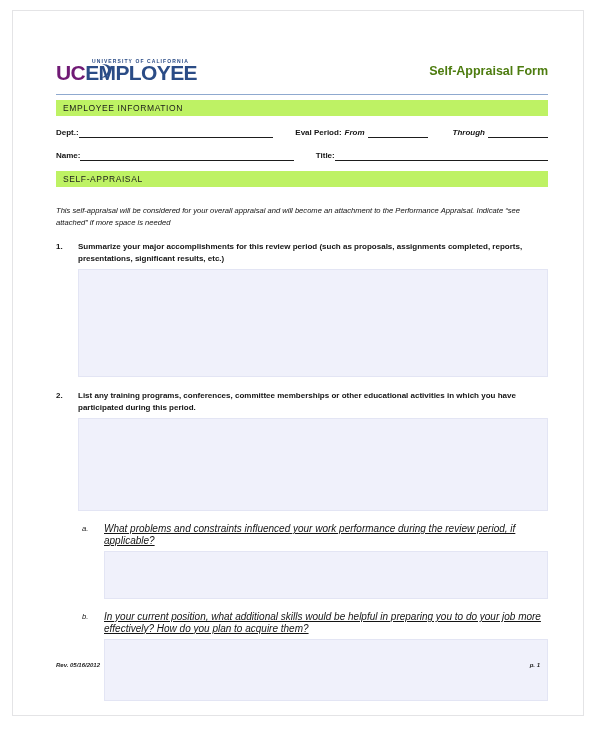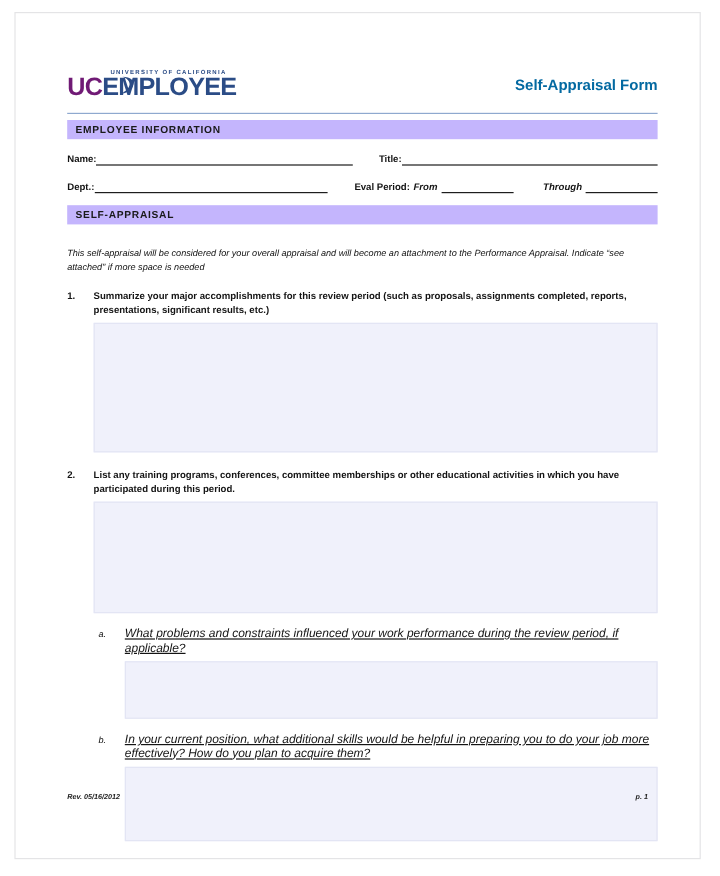--- a/index.html
+++ b/index.html
@@ -81,40 +81,40 @@
     overflow: hidden;
     pointer-events: none;
   }
 
   .form-title {
     position: absolute;
     right: 0;
     top: 8px;
     font-size: 12.5px;
     font-weight: bold;
-    color: #0369a1;
+    color: #4d7c0f;
     white-space: nowrap;
   }
 
   .header-rule {
     position: absolute;
     left: 0;
     right: 0;
     top: 38px;
     border-bottom: 1.5px solid #8fa9cf;
   }
 
   
   .section-bar {
-    background: #c4b5fd;
+    background: #bef264;
     height: 16px;
     line-height: 16px;
     padding-left: 7px;
     font-size: 8.5px;
-    font-weight: bold;
+    font-weight: normal;
     letter-spacing: 0.6px;
     color: #1a1a1a;
     box-sizing: border-box;
   }
 
   
   .emp-info {
     margin-top: 9px;
     font-size: 0;
   }
@@ -258,41 +258,41 @@
         </div>
       </div>
 
       <div class="form-title">Self-Appraisal Form</div>
       <div class="header-rule"></div>
     </div>
 
     <div class="section-bar">EMPLOYEE INFORMATION</div>
 
     <div class="emp-info">
-
-      <div class="field-row">
-        <span class="fld-label">Name:</span>
-        <span class="fld-line"></span>
-        <span class="gap"></span>
-        <span class="fld-label">Title:</span>
-        <span class="fld-line"></span>
-      </div>
 
       <div class="field-row">
         <span class="fld-label">Dept.:</span>
         <span class="fld-line"></span>
         <span class="gap"></span>
         <span class="fld-label">Eval Period:</span>
         <span class="fld-label-italic">From</span>
         <span class="fld-line short"></span>
         <span class="gap"></span>
         <span class="fld-label-italic">Through</span>
         <span class="fld-line short"></span>
       </div>
 
+      <div class="field-row">
+        <span class="fld-label">Name:</span>
+        <span class="fld-line"></span>
+        <span class="gap"></span>
+        <span class="fld-label">Title:</span>
+        <span class="fld-line"></span>
+      </div>
+
     </div>
 
     <div class="section-bar">SELF-APPRAISAL</div>
 
     <div class="intro-text">This self-appraisal will be considered for your overall appraisal and will become an attachment to the Performance Appraisal. Indicate “see attached” if more space is needed</div>
 
     <div class="question">
       <div class="q-num">1.</div>
       <div class="q-text">Summarize your major accomplishments for this review period (such as proposals, assignments completed, reports, presentations, significant results, etc.)</div>
     </div>

